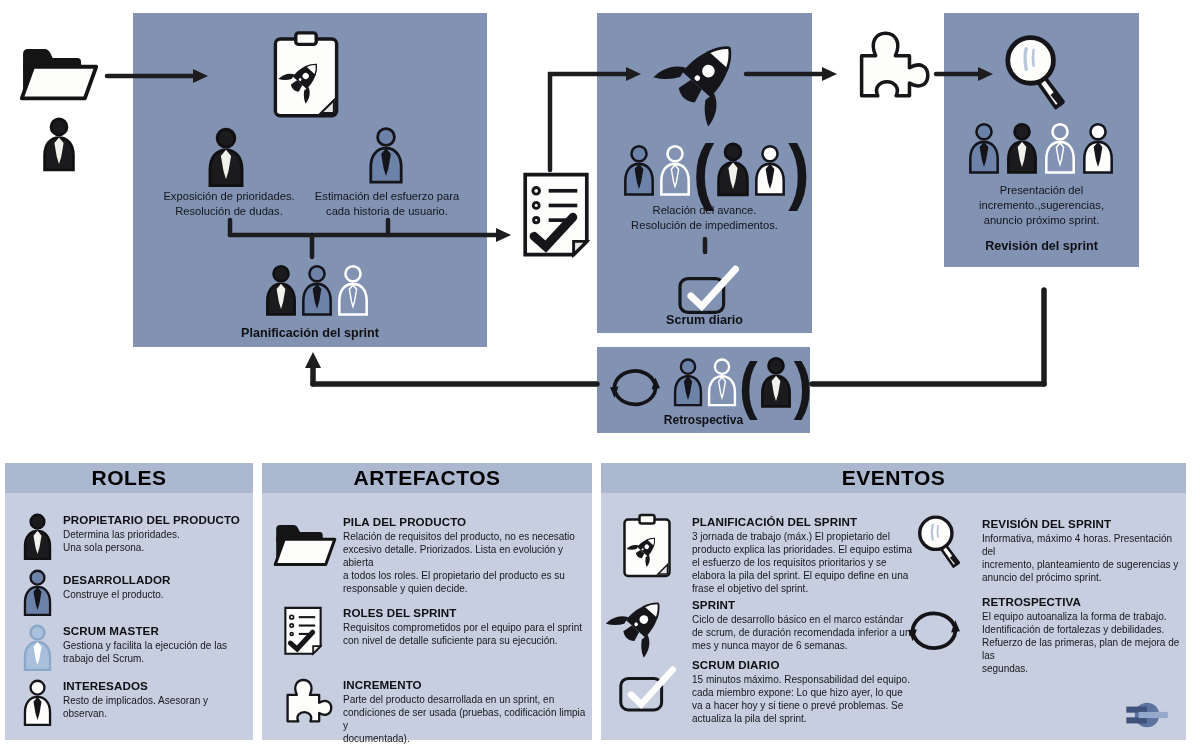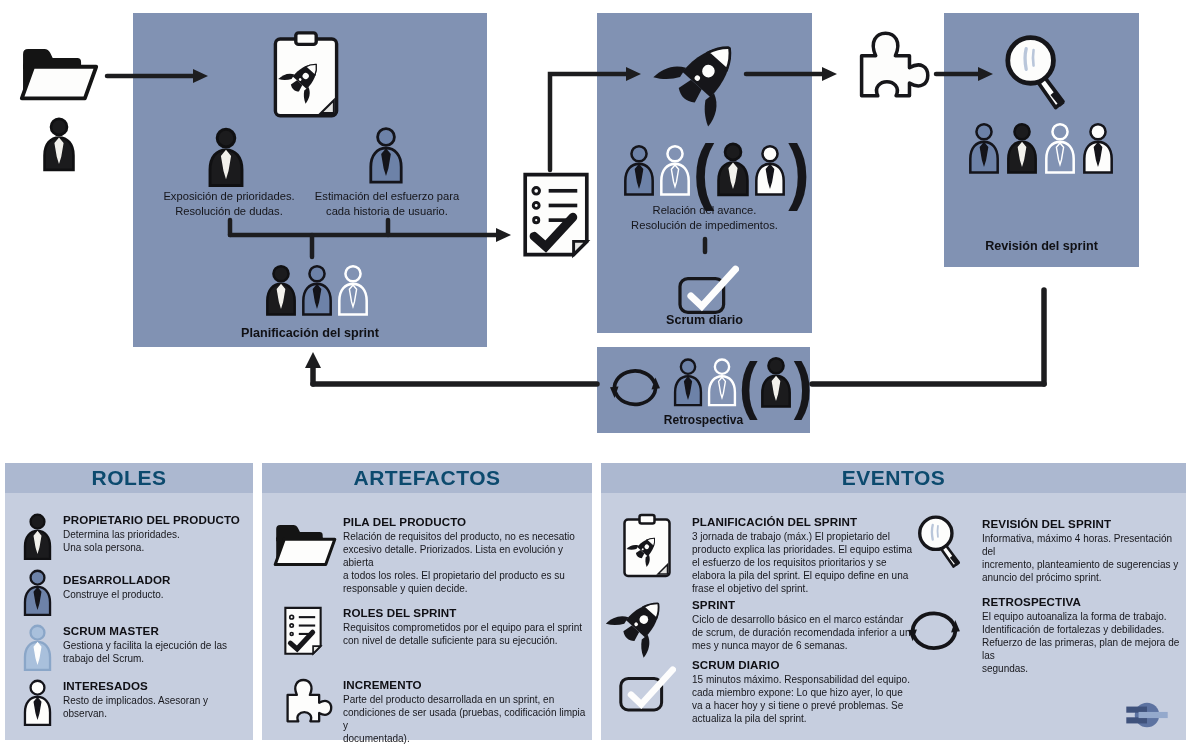--- a/index.html
+++ b/index.html
@@ -24,21 +24,21 @@
   
   .person--dark      { --p-fill:#1b1b1d; --p-stroke:#101012; --p-tie:#f2f1ec; --p-ties:#f2f1ec; }
   .person--blue      { --p-fill:#6d82a8; --p-stroke:#14141a; --p-tie:#14141a; --p-ties:#14141a; }
   .person--lightblue { --p-fill:#a9c0dc; --p-stroke:#8aa6c8; --p-tie:#fdfdfd; --p-ties:#fdfdfd; }
   .person--white     { --p-fill:#fdfdfc; --p-stroke:#14141a; --p-tie:#14141a; --p-ties:#14141a; }
   .person--line      { --p-fill:transparent; --p-stroke:#ffffff; --p-tie:transparent; --p-ties:#ffffff; }
 
   
   .panel { position:absolute; top:463px; height:277px; background:#c6cedf; z-index:2; }
   .panel-header { height:30px; background:#acb8d0; display:flex; align-items:center; justify-content:center;
-                  font-size:21px; font-weight:bold; letter-spacing:.5px; color:#0c4a6e; }
+                  font-size:21px; font-weight:bold; letter-spacing:.5px; color:#000000; }
   .item { position:absolute; }
   .item .icon { position:absolute; }
   .item .txt { position:absolute; }
   .item h4 { font-size:11.6px; font-weight:bold; color:#0f0f14; margin-bottom:2px; letter-spacing:.1px; }
   .item p  { font-size:10px; line-height:1.3; color:#17171c; white-space:pre-line; }
   .logo { position:absolute; right:16px; bottom:8px; z-index:3; }
 </style>
 </head>
 <body>
 
@@ -197,20 +197,23 @@
         <svg class="person--dark" width="36" height="60" style="margin-right:2px">
             <use href="#sym-person"></use>
           </svg>
         <svg class="person--line" width="36" height="60" style="margin-right:2px">
             <use href="#sym-person"></use>
           </svg>
         <svg class="person--white" width="36" height="60">
             <use href="#sym-person"></use>
           </svg>
       </div>
+      <div class="flow-text" style="left:0;right:0;top:170px">Presentación del
+incremento.,sugerencias,
+anuncio próximo sprint.</div>
       <div class="flow-label" style="top:226px">Revisión del sprint</div>
     </div>
 
     <div class="flowbox" style="left:597px;top:347px;width:213px;height:86px">
       <svg class="fx-icon" style="left:8px;top:14px" width="60" height="54">
           <use href="#sym-refresh"></use>
         </svg>
       <div class="team" style="left:74px;top:6px">
         <svg class="person--blue" width="34" height="58">
             <use href="#sym-person"></use>

